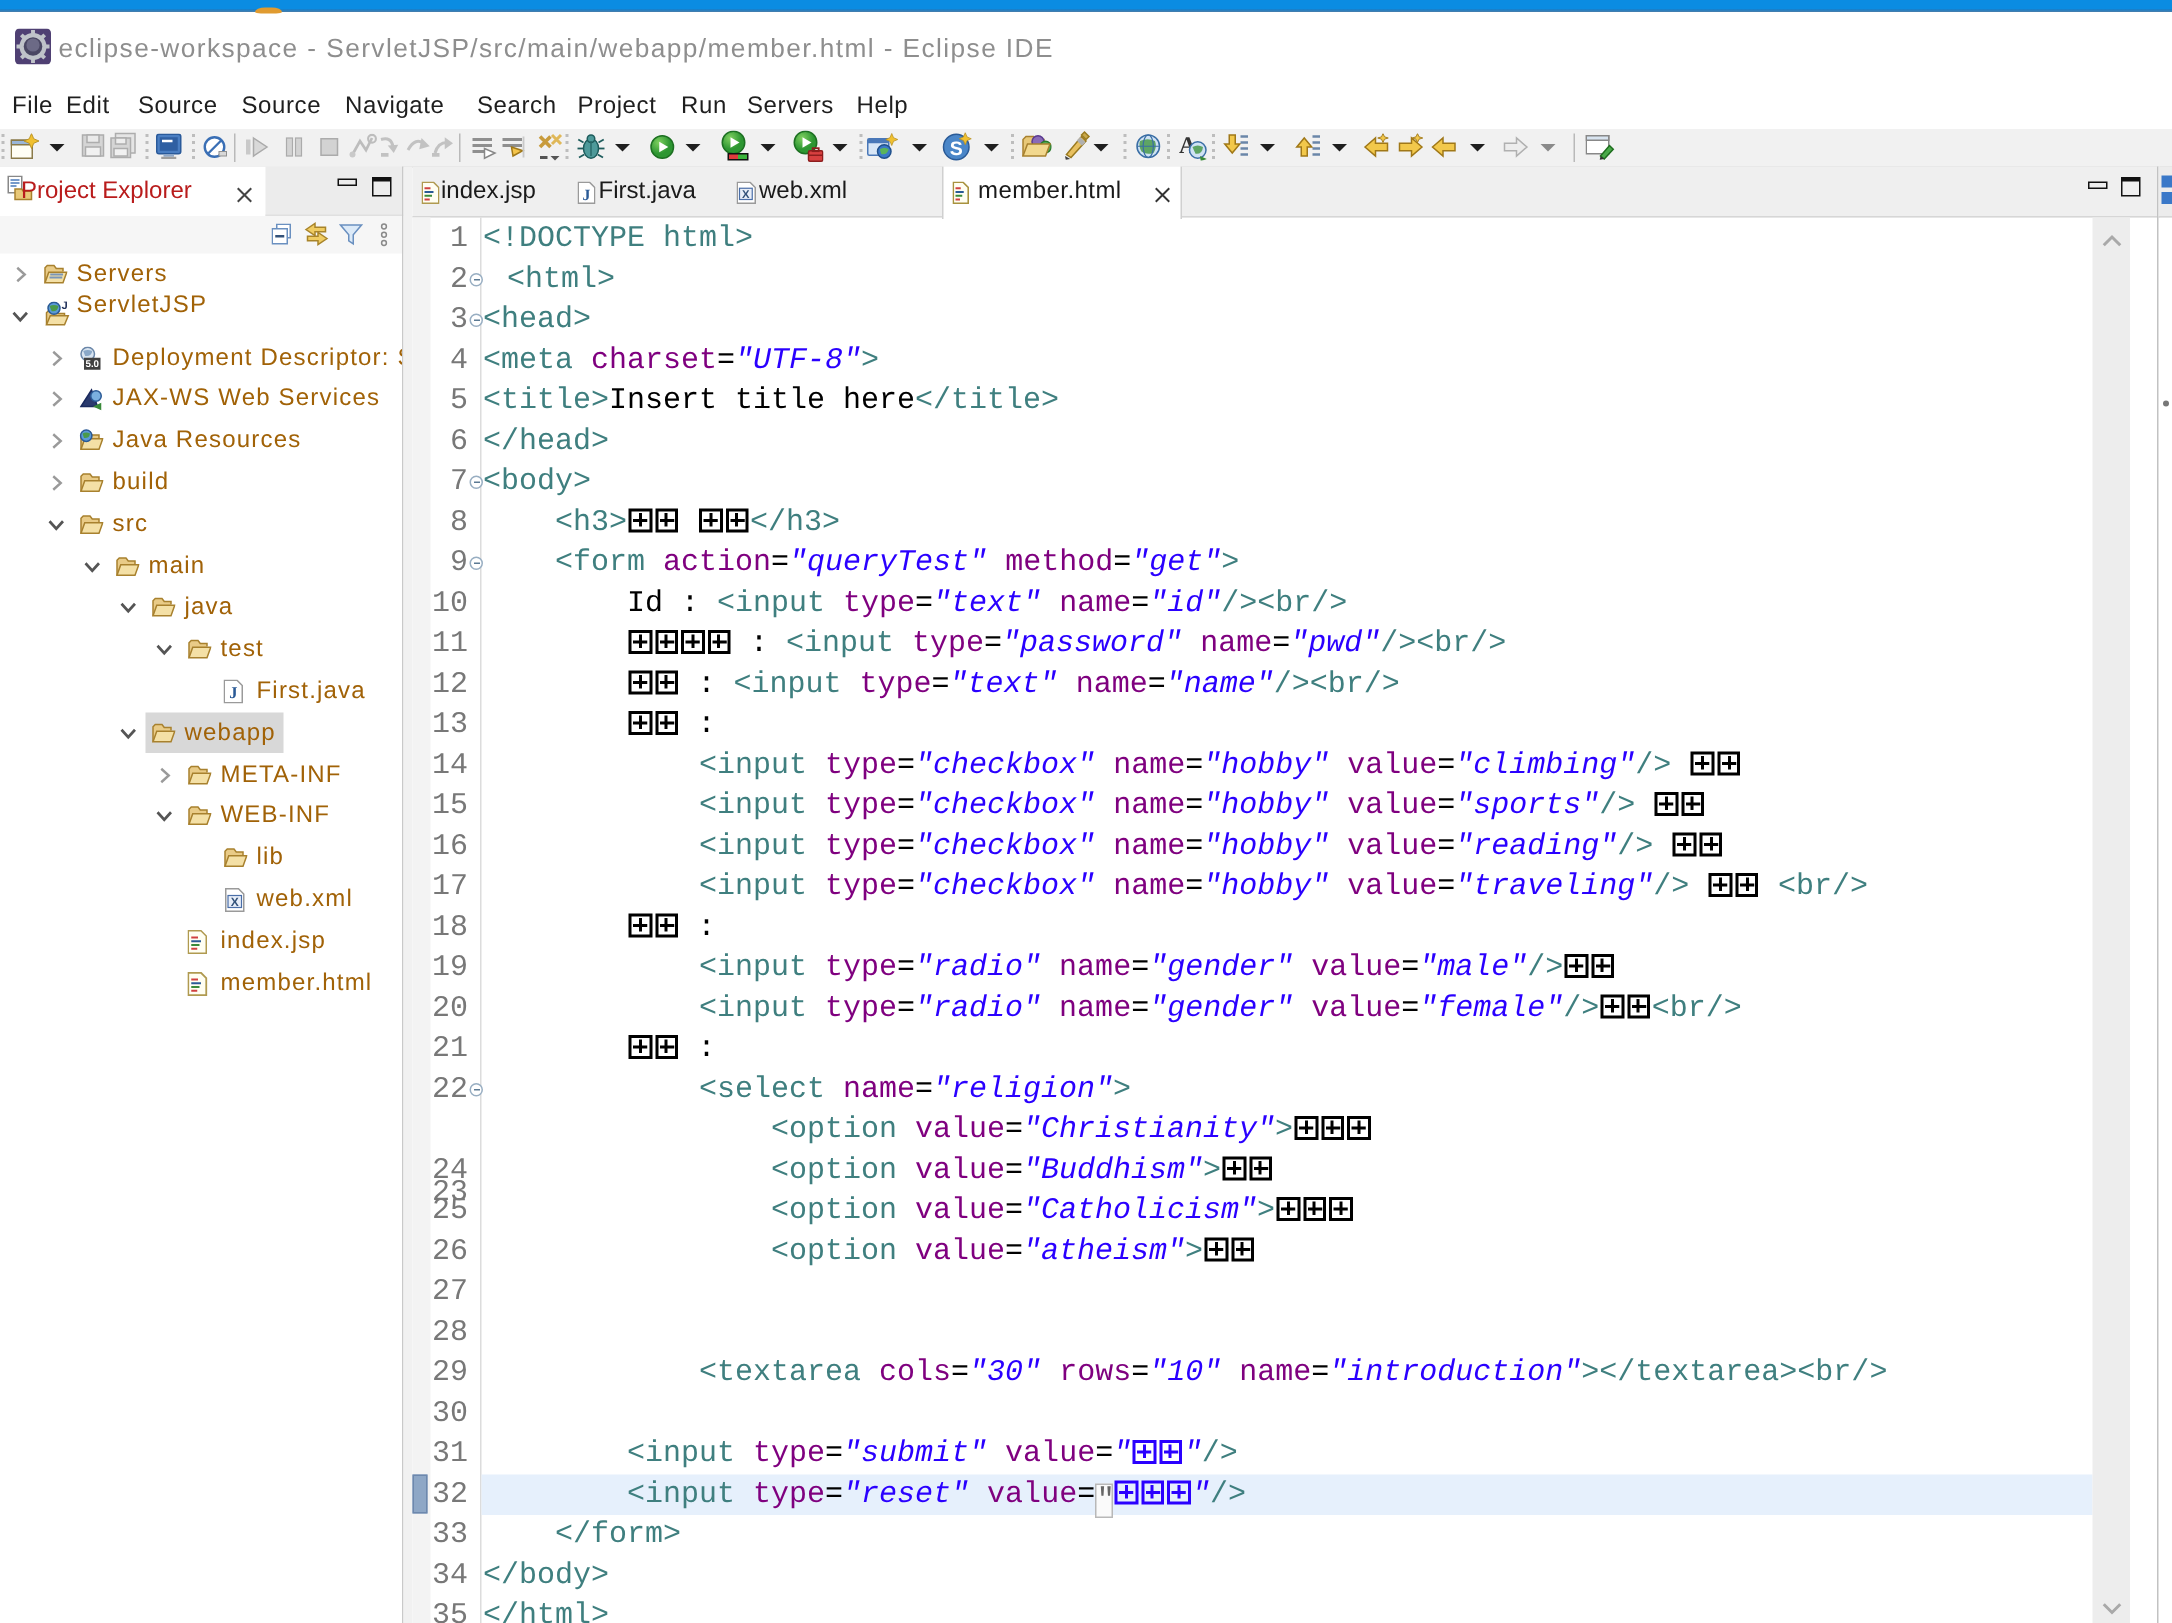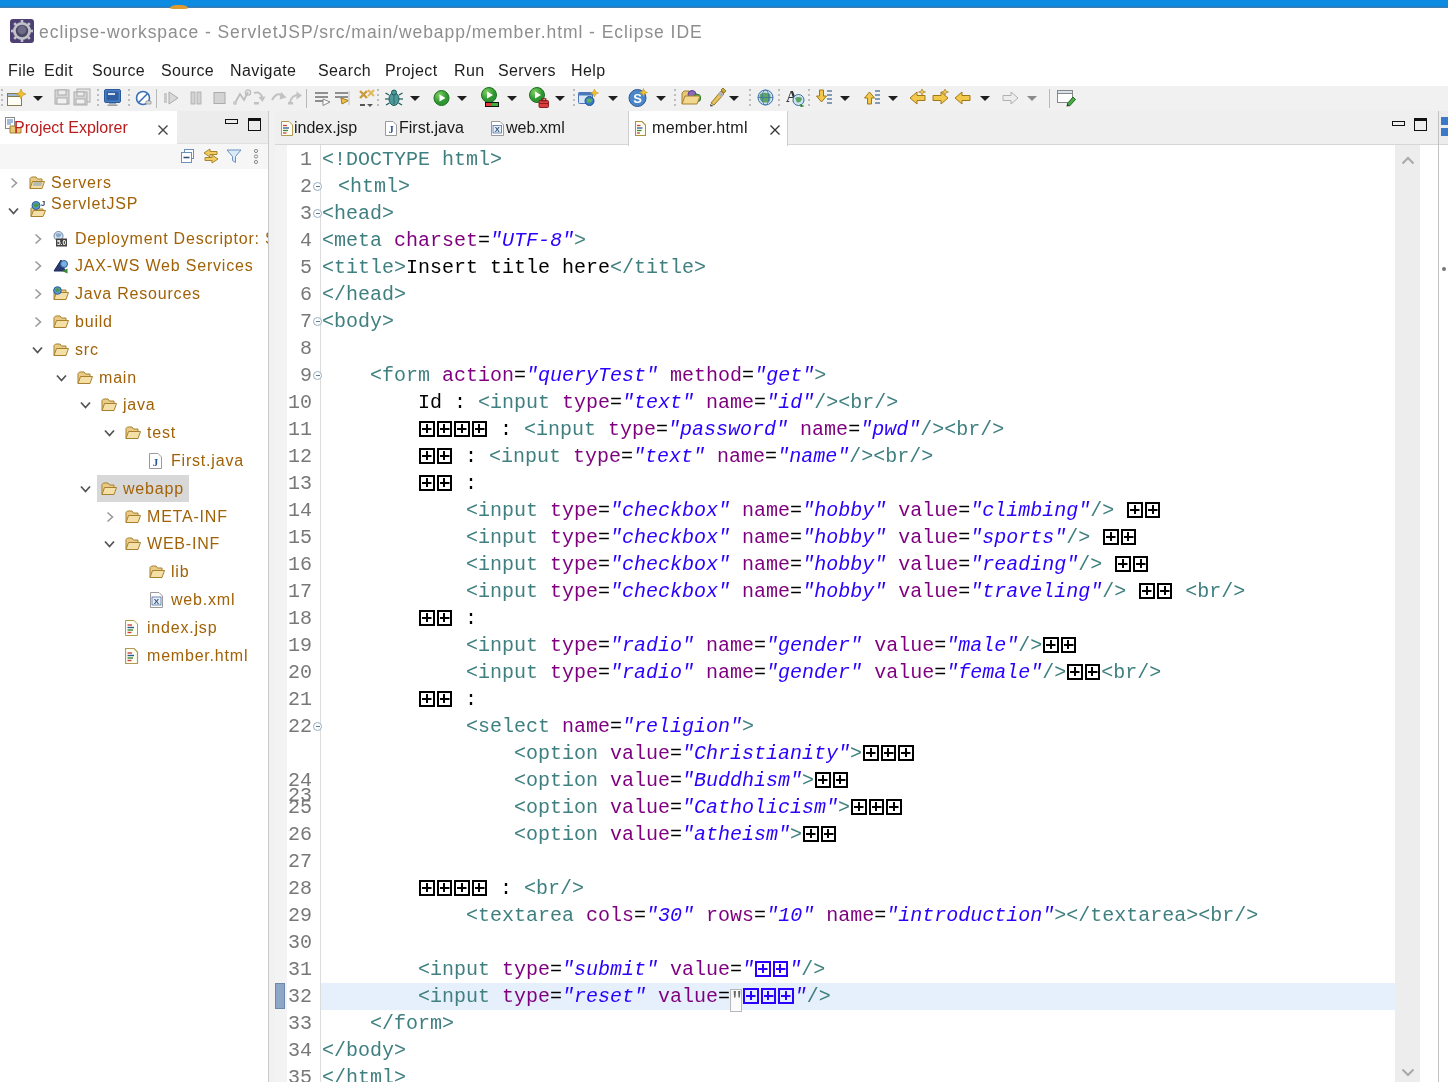--- a/index.html
+++ b/index.html
@@ -533,20 +533,21 @@
 <div class="ln" style="top:226.5px">4</div>
 <div class="cl" style="top:226.5px;padding-left:0px"><span class="t">&lt;meta </span><span class="a">charset</span>=<span class="v">"UTF-8"</span><span class="t">&gt;</span></div>
 <div class="ln" style="top:253.5px">5</div>
 <div class="cl" style="top:253.5px;padding-left:0px"><span class="t">&lt;title&gt;</span>Insert title here<span class="t">&lt;/title&gt;</span></div>
 <div class="ln" style="top:280.5px">6</div>
 <div class="cl" style="top:280.5px;padding-left:0px"><span class="t">&lt;/head&gt;</span></div>
 <div class="ln" style="top:307.5px">7</div>
 <div class="fold" style="left:313px;top:316.5px"></div>
 <div class="cl" style="top:307.5px;padding-left:0px"><span class="t">&lt;body&gt;</span></div>
 <div class="ln" style="top:334.5px">8</div>
+<div class="cl" style="top:334.5px;padding-left:48px"><span class="t">&lt;h3&gt;</span><b class="g"></b><b class="g"></b> <b class="g"></b><b class="g"></b><span class="t">&lt;/h3&gt;</span></div>
 <div class="ln" style="top:361.5px">9</div>
 <div class="fold" style="left:313px;top:370.5px"></div>
 <div class="cl" style="top:361.5px;padding-left:48px"><span class="t">&lt;form </span><span class="a">action</span>=<span class="v">"queryTest"</span> <span class="a">method</span>=<span class="v">"get"</span><span class="t">&gt;</span></div>
 <div class="ln" style="top:388.5px">10</div>
 <div class="cl" style="top:388.5px;padding-left:96px">Id : <span class="t">&lt;input </span><span class="a">type</span>=<span class="v">"text"</span> <span class="a">name</span>=<span class="v">"id"</span><span class="t">/&gt;&lt;br/&gt;</span></div>
 <div class="ln" style="top:415.5px">11</div>
 <div class="cl" style="top:415.5px;padding-left:96px"><b class="g"></b><b class="g"></b><b class="g"></b><b class="g"></b> : <span class="t">&lt;input </span><span class="a">type</span>=<span class="v">"password"</span> <span class="a">name</span>=<span class="v">"pwd"</span><span class="t">/&gt;&lt;br/&gt;</span></div>
 <div class="ln" style="top:442.5px">12</div>
 <div class="cl" style="top:442.5px;padding-left:96px"><b class="g"></b><b class="g"></b> : <span class="t">&lt;input </span><span class="a">type</span>=<span class="v">"text"</span> <span class="a">name</span>=<span class="v">"name"</span><span class="t">/&gt;&lt;br/&gt;</span></div>
 <div class="ln" style="top:469.5px">13</div>
@@ -573,21 +574,20 @@
 <div class="ln" style="top:782px">23</div>
 <div class="cl" style="top:739.5px;padding-left:192px"><span class="t">&lt;option </span><span class="a">value</span>=<span class="v">"Christianity"</span><span class="t">&gt;</span><b class="g"></b><b class="g"></b><b class="g"></b></div>
 <div class="ln" style="top:766.5px">24</div>
 <div class="cl" style="top:766.5px;padding-left:192px"><span class="t">&lt;option </span><span class="a">value</span>=<span class="v">"Buddhism"</span><span class="t">&gt;</span><b class="g"></b><b class="g"></b></div>
 <div class="ln" style="top:793.5px">25</div>
 <div class="cl" style="top:793.5px;padding-left:192px"><span class="t">&lt;option </span><span class="a">value</span>=<span class="v">"Catholicism"</span><span class="t">&gt;</span><b class="g"></b><b class="g"></b><b class="g"></b></div>
 <div class="ln" style="top:820.5px">26</div>
 <div class="cl" style="top:820.5px;padding-left:192px"><span class="t">&lt;option </span><span class="a">value</span>=<span class="v">"atheism"</span><span class="t">&gt;</span><b class="g"></b><b class="g"></b></div>
 <div class="ln" style="top:847.5px">27</div>
 <div class="ln" style="top:874.5px">28</div>
-<div class="cl" style="top:874.5px;padding-left:96px"><b class="g"></b><b class="g"></b><b class="g"></b><b class="g"></b> : <span class="t">&lt;br/&gt;</span></div>
 <div class="ln" style="top:901.5px">29</div>
 <div class="cl" style="top:901.5px;padding-left:144px"><span class="t">&lt;textarea </span><span class="a">cols</span>=<span class="v">"30"</span> <span class="a">rows</span>=<span class="v">"10"</span> <span class="a">name</span>=<span class="v">"introduction"</span><span class="t">&gt;&lt;/textarea&gt;&lt;br/&gt;</span></div>
 <div class="ln" style="top:928.5px">30</div>
 <div class="ln" style="top:955.5px">31</div>
 <div class="cl" style="top:955.5px;padding-left:96px"><span class="t">&lt;input </span><span class="a">type</span>=<span class="v">"submit"</span> <span class="a">value</span>=<span class="v">"</span><span class="v"><b class="g"></b><b class="g"></b></span><span class="v">"</span><span class="t">/&gt;</span></div>
 <div class="ln" style="top:982.5px">32</div>
 <div class="cl" style="top:982.5px;padding-left:96px"><span class="t">&lt;input </span><span class="a">type</span>=<span class="v">"reset"</span> <span class="a">value</span>=<span class="qb">"</span><span class="v"><b class="g"></b><b class="g"></b><b class="g"></b></span><span class="v">"</span><span class="t">/&gt;</span></div>
 <div class="ln" style="top:1009.5px">33</div>
 <div class="cl" style="top:1009.5px;padding-left:48px"><span class="t">&lt;/form&gt;</span></div>
 <div class="ln" style="top:1036.5px">34</div>

